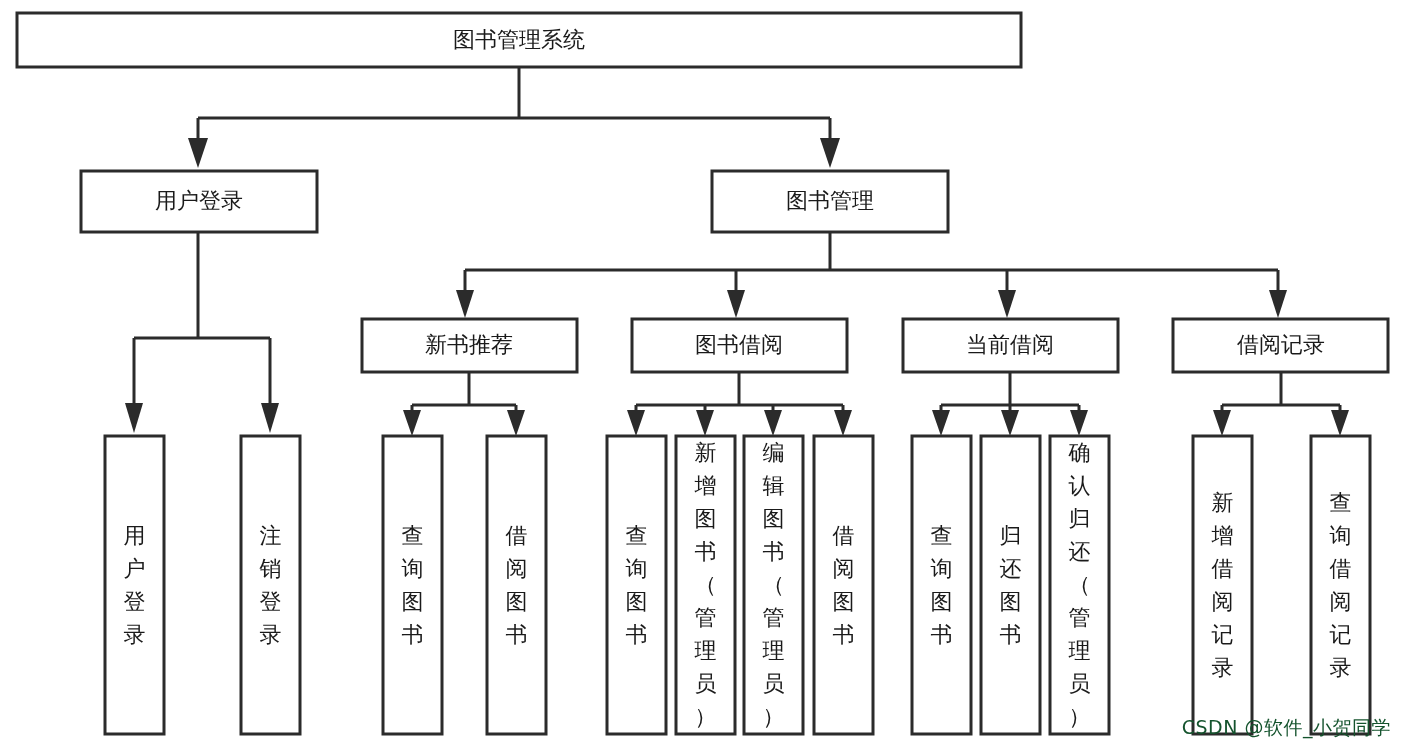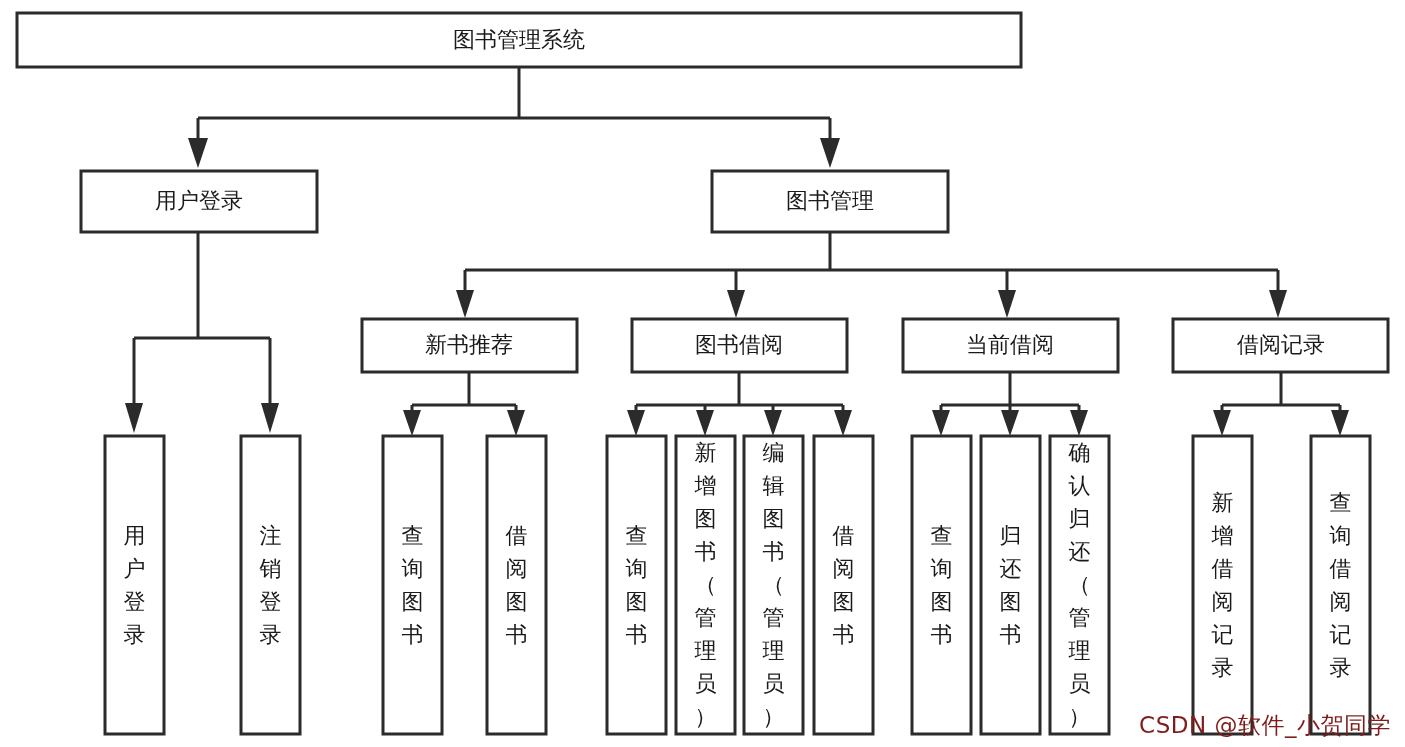--- a/index.html
+++ b/index.html
@@ -58,22 +58,22 @@
     font-size: 22px;
     fill: #1a1a1a;
     text-anchor: middle;
     dominant-baseline: middle;
   }
   .watermark {
     position: absolute;
     right: 14px;
     bottom: 6px;
     font-family: "DejaVu Sans", "Liberation Sans", sans-serif;
-    font-size: 23px;
-    color: #7f1d1d;
+    font-size: 19px;
+    color: #14532d;
     letter-spacing: 0.5px;
     white-space: nowrap;
     user-select: none;
   }
 </style>
 </head>
 <body>
 
 <div id="diagram-root">
 

